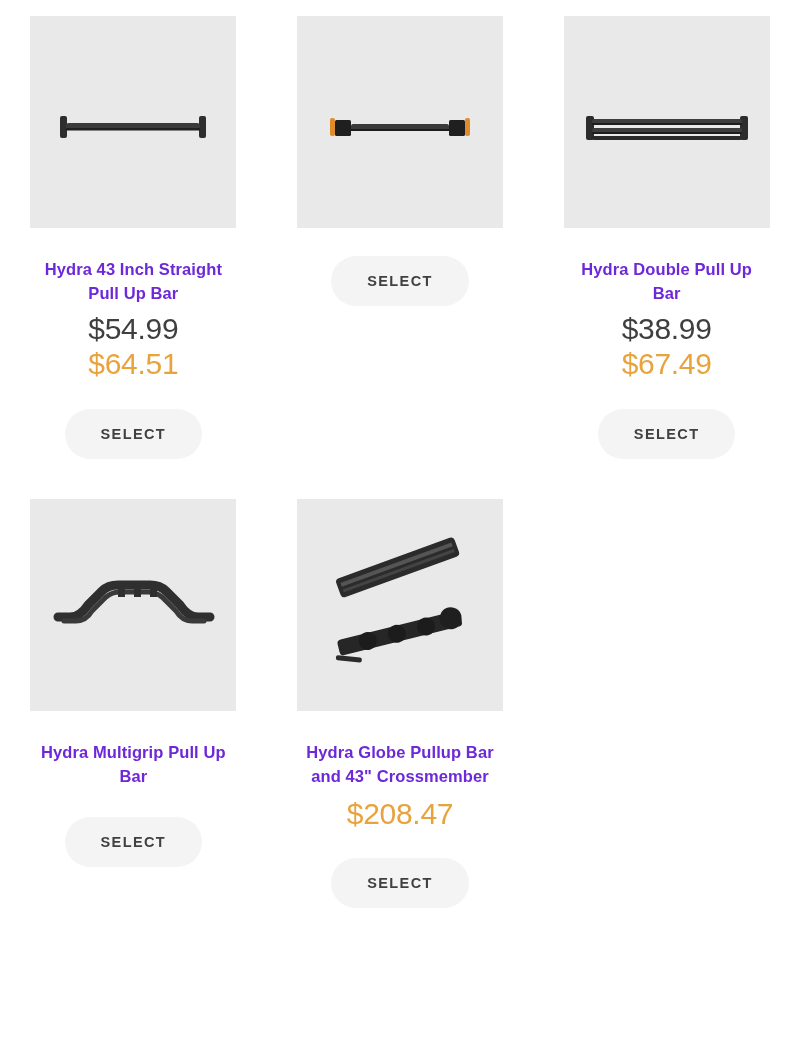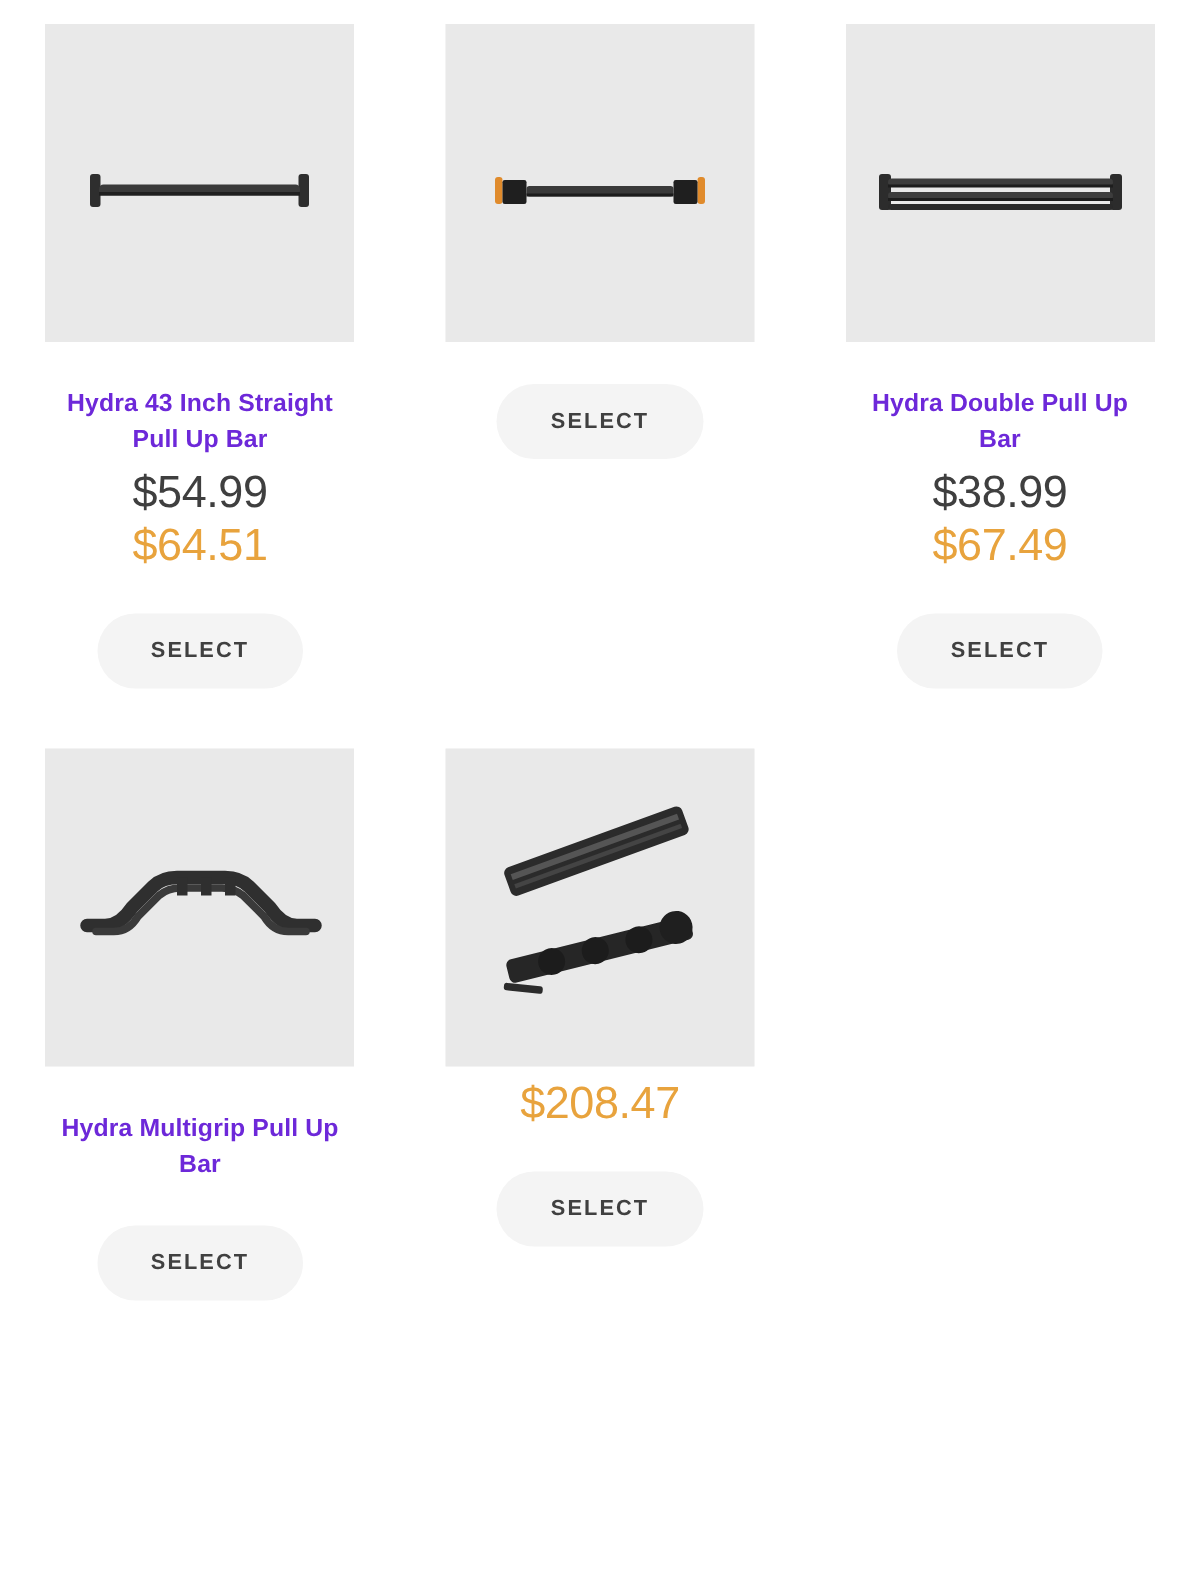--- a/index.html
+++ b/index.html
@@ -175,20 +175,21 @@
         <g transform="rotate(-14 103 135)">
           <rect x="40" y="126" width="126" height="16" rx="4" fill="#262626"></rect>
           <circle cx="70" cy="134" r="9" fill="#1c1c1c"></circle>
           <circle cx="100" cy="134" r="9" fill="#1c1c1c"></circle>
           <circle cx="130" cy="134" r="9" fill="#1c1c1c"></circle>
           <circle cx="156" cy="132" r="11" fill="#1f1f1f"></circle>
           <rect x="36" y="140" width="26" height="5" rx="2" transform="rotate(20 36 140)" fill="#2b2b2b"></rect>
         </g>
       </svg>
     </div>
+    <div class="product-title">Hydra Globe Pullup Bar and 43" Crossmember</div>
     <div class="price-block">
       <div class="price-sale">$208.47</div>
     </div>
     <button class="select-button">SELECT</button>
   </div>
 
   <div></div>
 
 </div>
 

